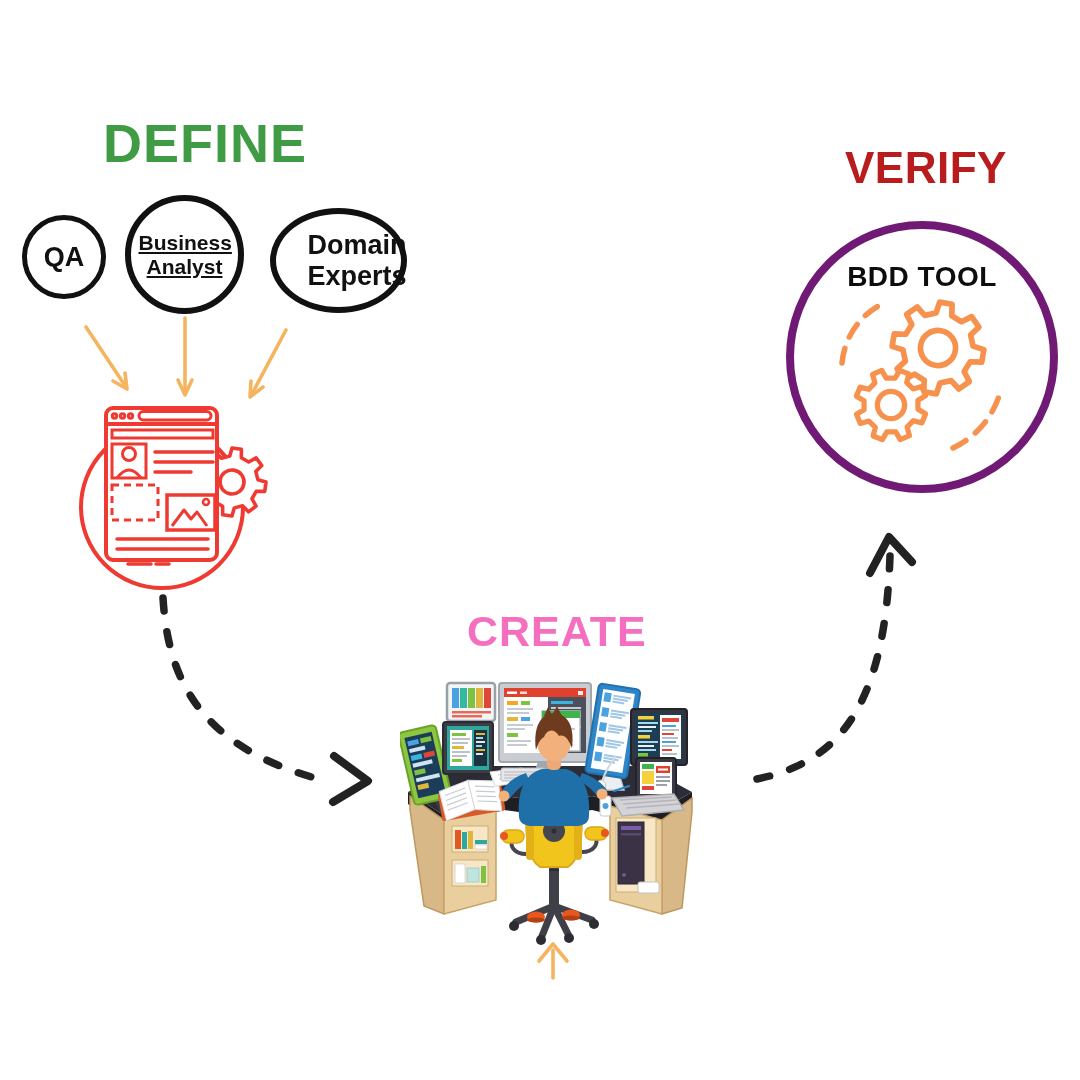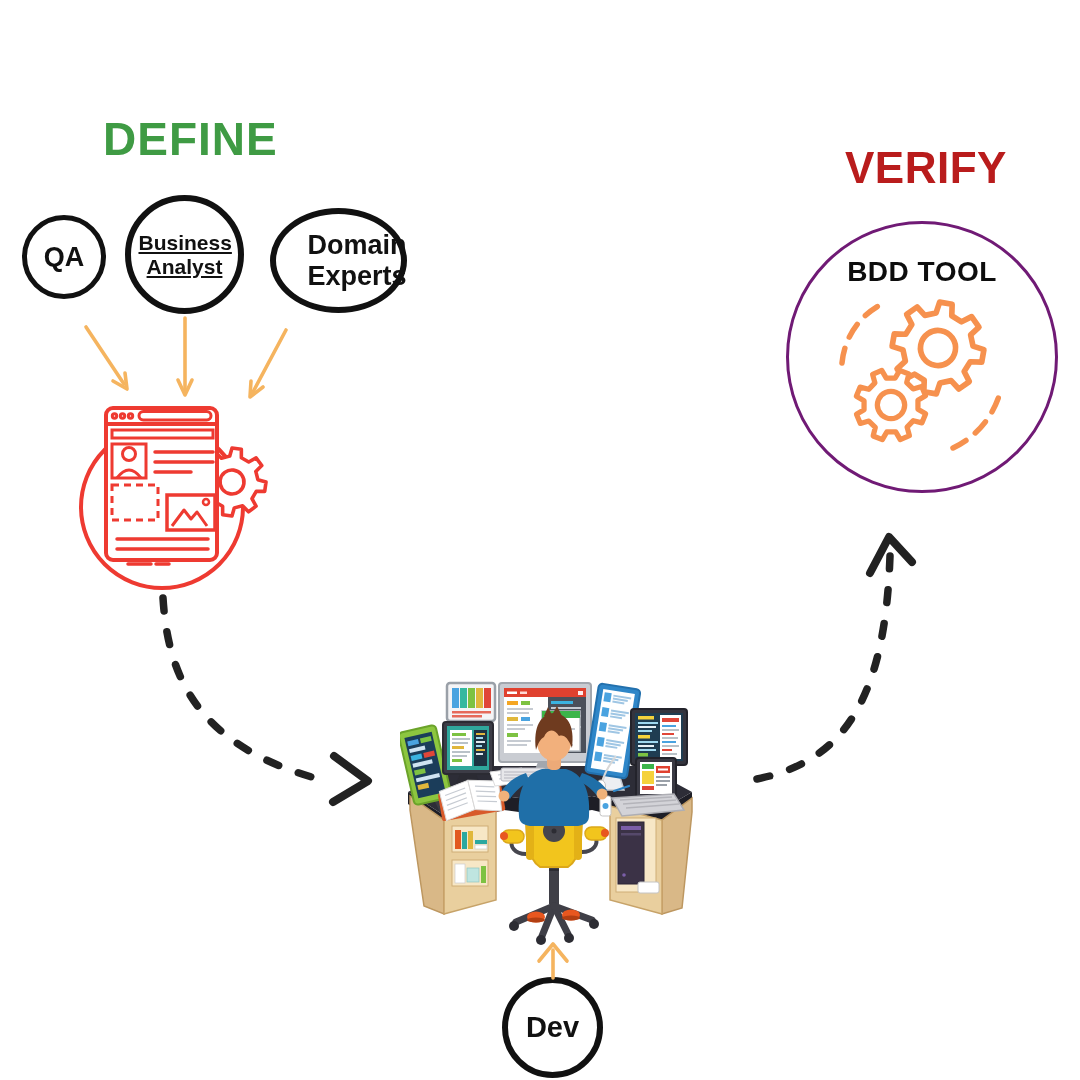--- a/index.html
+++ b/index.html
@@ -1,44 +1,45 @@
 <!DOCTYPE html>
 <html><head>
 <meta charset="utf-8">
 <style>
   html,body{margin:0;padding:0;background:#fff;}
   body{width:1080px;height:1080px;font-family:"Liberation Sans",sans-serif;}
   .canvas{position:relative;width:1080px;height:1080px;background:#fff;overflow:hidden;}
   .hd{position:absolute;margin:0;font-weight:800;line-height:1;}
-  .hd-define{left:103px;top:116px;font-size:46px;color:#3f9b44;letter-spacing:1px;}
+  .hd-define{left:103px;top:116px;font-size:54px;color:#3f9b44;letter-spacing:1px;}
   .hd-verify{left:845px;top:146px;font-size:44px;color:#b91c1c;letter-spacing:.5px;}
   .hd-create{left:467px;top:610px;font-size:43px;color:#f56fc1;letter-spacing:1px;}
   .actor-circle{position:absolute;border:6px solid #111;border-radius:50%;background:#fff;
     box-sizing:border-box;display:flex;align-items:center;justify-content:center;
     text-align:center;font-weight:700;color:#111;line-height:1.12;}
   .c-qa{left:22px;top:215px;width:84px;height:84px;border-width:5px;font-size:27px;}
   .c-ba{left:125px;top:195px;width:119px;height:119px;font-size:21px;}
   .c-ba span{width:92px;text-decoration:underline;}
   .c-de{left:270px;top:208px;width:137px;height:105px;font-size:27px;}
   .c-de span{width:112px;margin-left:37px;}
   .c-dev{left:502px;top:977px;width:101px;height:101px;font-size:29px;}
   .bdd-circle{position:absolute;left:786px;top:221px;width:272px;height:272px;
-    border:3px solid #701a75;border-radius:50%;box-sizing:border-box;background:#fff;}
+    border:8px solid #701a75;border-radius:50%;box-sizing:border-box;background:#fff;}
   .bdd-label{margin-top:32px;width:100%;text-align:center;font-size:28px;font-weight:800;
     color:#0d0d0d;letter-spacing:.5px;}
   .abs{position:absolute;}
   svg{display:block;}
 </style>
 </head>
 <body>
 
 <div class="canvas">
 
   <h1 class="hd hd-define">DEFINE</h1>
   <h1 class="hd hd-verify">VERIFY</h1>
+  <h1 class="hd hd-create">CREATE</h1>
 
   <div class="actor-circle c-qa">
     <span>QA</span>
   </div>
   <div class="actor-circle c-ba">
     <span>Business Analyst</span>
   </div>
   <div class="actor-circle c-de">
     <span>Domain Experts</span>
   </div>
@@ -358,23 +359,20 @@
       <circle cx="205" cy="163" r="4" fill="#e8571f"></circle>
     </g>
     <g>
       <ellipse cx="136" cy="247" rx="9" ry="5.5" fill="#e8571f"></ellipse>
       <ellipse cx="171" cy="245" rx="9" ry="5.5" fill="#e8571f"></ellipse>
       <ellipse cx="136" cy="250" rx="9" ry="2.5" fill="#b33f12"></ellipse>
       <ellipse cx="171" cy="248" rx="9" ry="2.5" fill="#b33f12"></ellipse>
     </g>
   </svg>
 
-  <div class="actor-circle c-dev">
-    <span>Dev</span>
-  </div>
 
   <svg class="abs" style="left:0;top:0;pointer-events:none" width="1080" height="1080" viewBox="0 0 1080 1080">
 
     <g stroke="#f5b45f" stroke-width="3.6" fill="none" stroke-linecap="round" stroke-linejoin="round">
       <line x1="86" y1="327" x2="124" y2="384"></line>
       <polyline points="113,381 127,389 125,373"></polyline>
       <line x1="185" y1="318" x2="185" y2="390"></line>
       <polyline points="178,380 185,395 192,380"></polyline>
       <line x1="286" y1="330" x2="253" y2="392"></line>
       <polyline points="251,381 250,397 263,387"></polyline>

